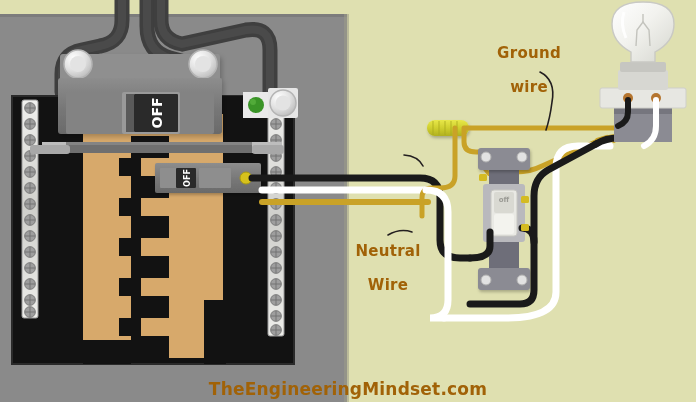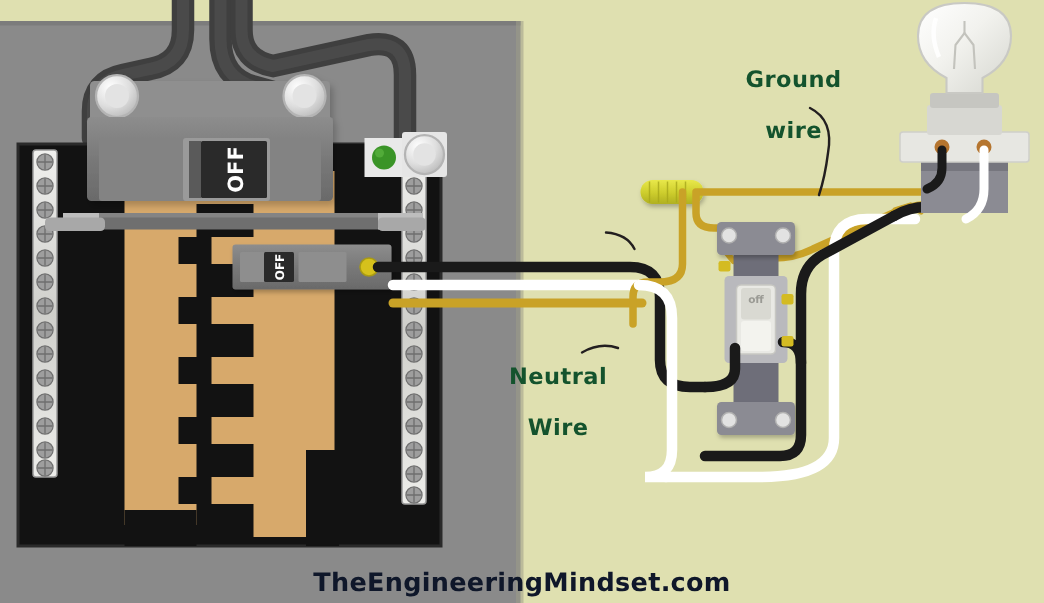--- a/index.html
+++ b/index.html
@@ -1,23 +1,23 @@
 <!DOCTYPE html>
 <html><head>
 <meta charset="utf-8">
 <style>
   html,body{margin:0;padding:0;background:#fff;}
   body{font-family:"DejaVu Sans",sans-serif;}
   #stage{position:relative;width:696px;height:402px;overflow:hidden;background:#dfe0b0;}
   #stage svg{position:absolute;left:0;top:0;}
-  .lbl{position:absolute;font-family:"DejaVu Sans",sans-serif;font-weight:700;color:#14532d;
+  .lbl{position:absolute;font-family:"DejaVu Sans",sans-serif;font-weight:700;color:#a16207;
        font-size:15px;line-height:17px;letter-spacing:.3px;white-space:pre;}
   .lbl.c{text-align:center;}
   #watermark{position:absolute;left:0;right:0;bottom:3px;text-align:center;
-      color:#0f172a;font-family:"DejaVu Sans",sans-serif;font-weight:700;font-size:17px;letter-spacing:.2px;}
+      color:#a16207;font-family:"DejaVu Sans",sans-serif;font-weight:700;font-size:17px;letter-spacing:.2px;}
 </style>
 </head>
 <body>
 
 <div id="stage">
 
   <svg width="696" height="402" viewBox="0 0 696 402">
     <defs>
       <linearGradient id="bulbG" x1="0" y1="0" x2="1" y2="1">
         <stop offset="0%" stop-color="#ffffff"></stop>
@@ -282,19 +282,19 @@
       <path d="M388,235 Q400,228 412,232"></path>
     </g>
   </svg>
 
   <div class="lbl c" style="left:458px;top:28px;width:120px;">
     <span>Ground</span><br>
     <span>wire</span>
   </div>
 
 
-  <div class="lbl c" style="left:306px;top:226px;width:110px;">
+  <div class="lbl c" style="left:322px;top:226px;width:110px;">
     <span>Neutral</span><br>
     <span>Wire</span>
   </div>
 
   <div id="watermark">TheEngineeringMindset.com</div>
 </div>
 
 </body></html>

